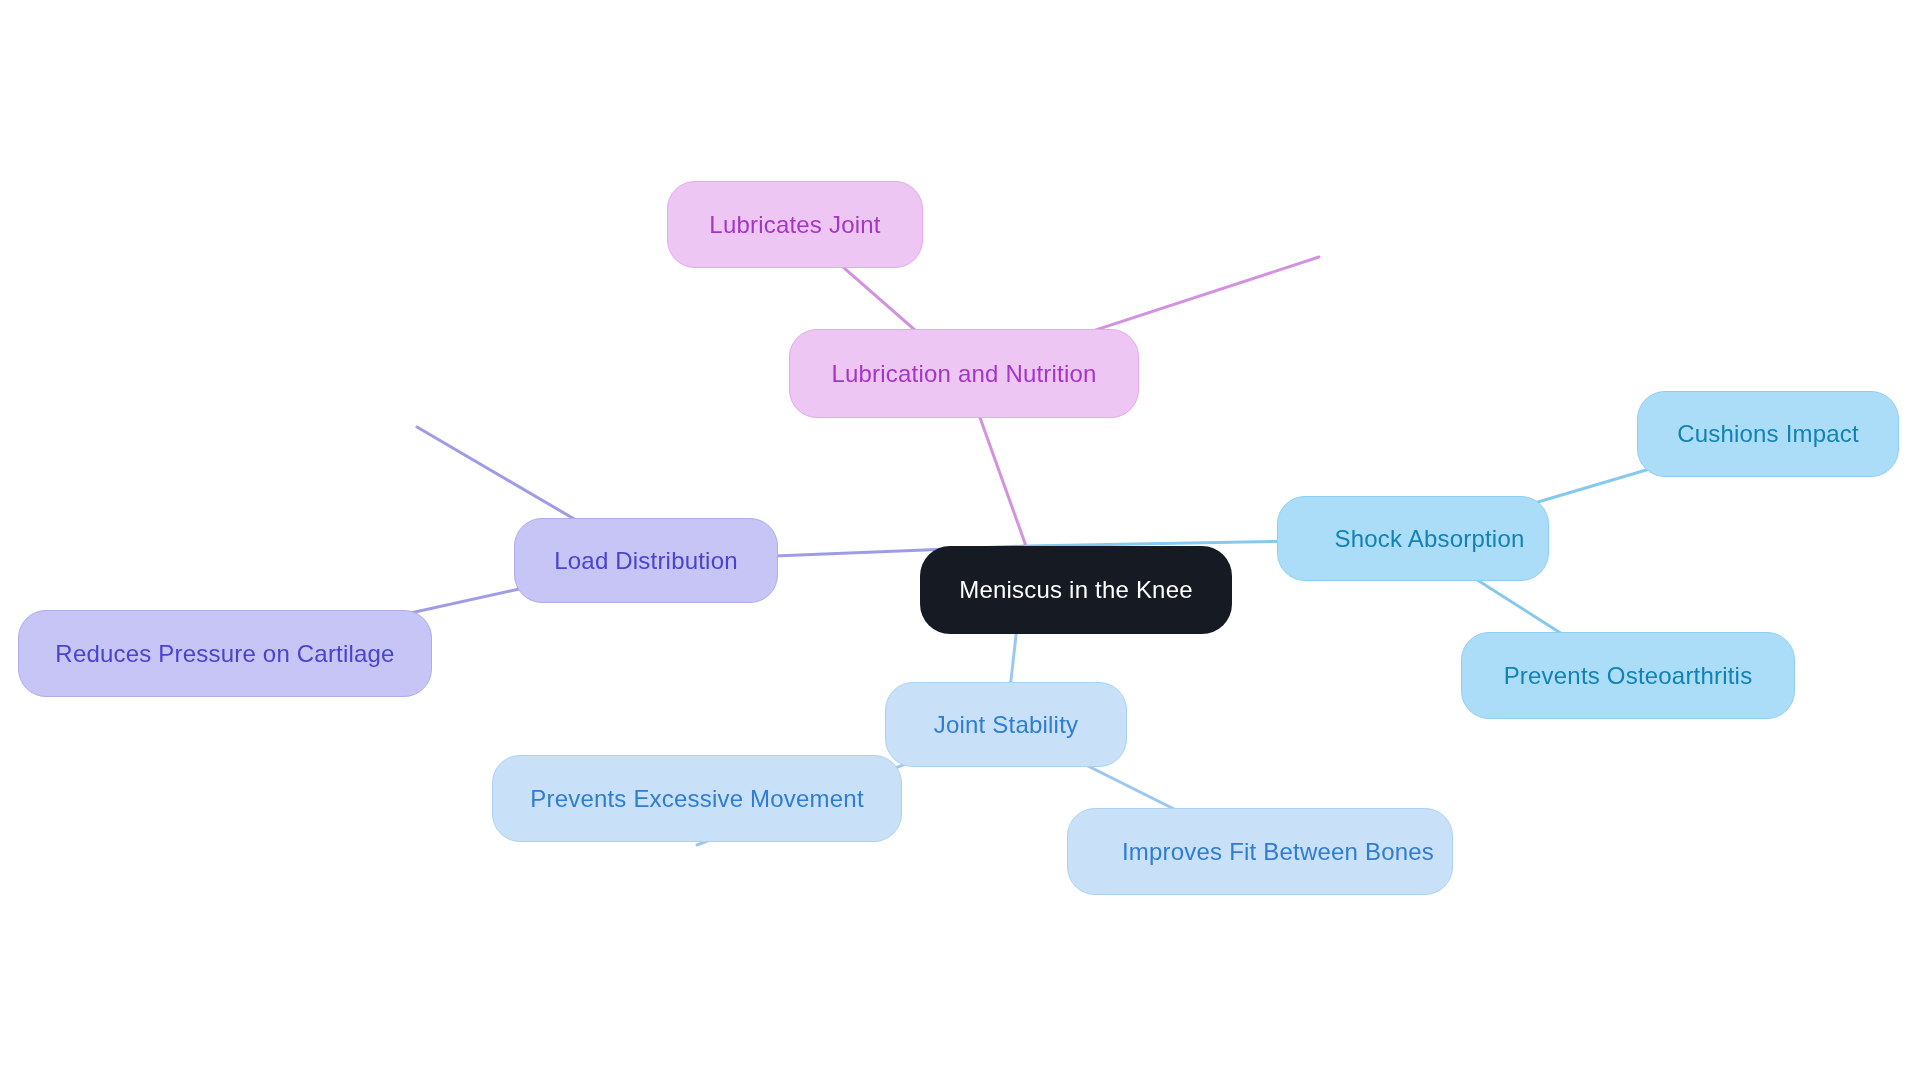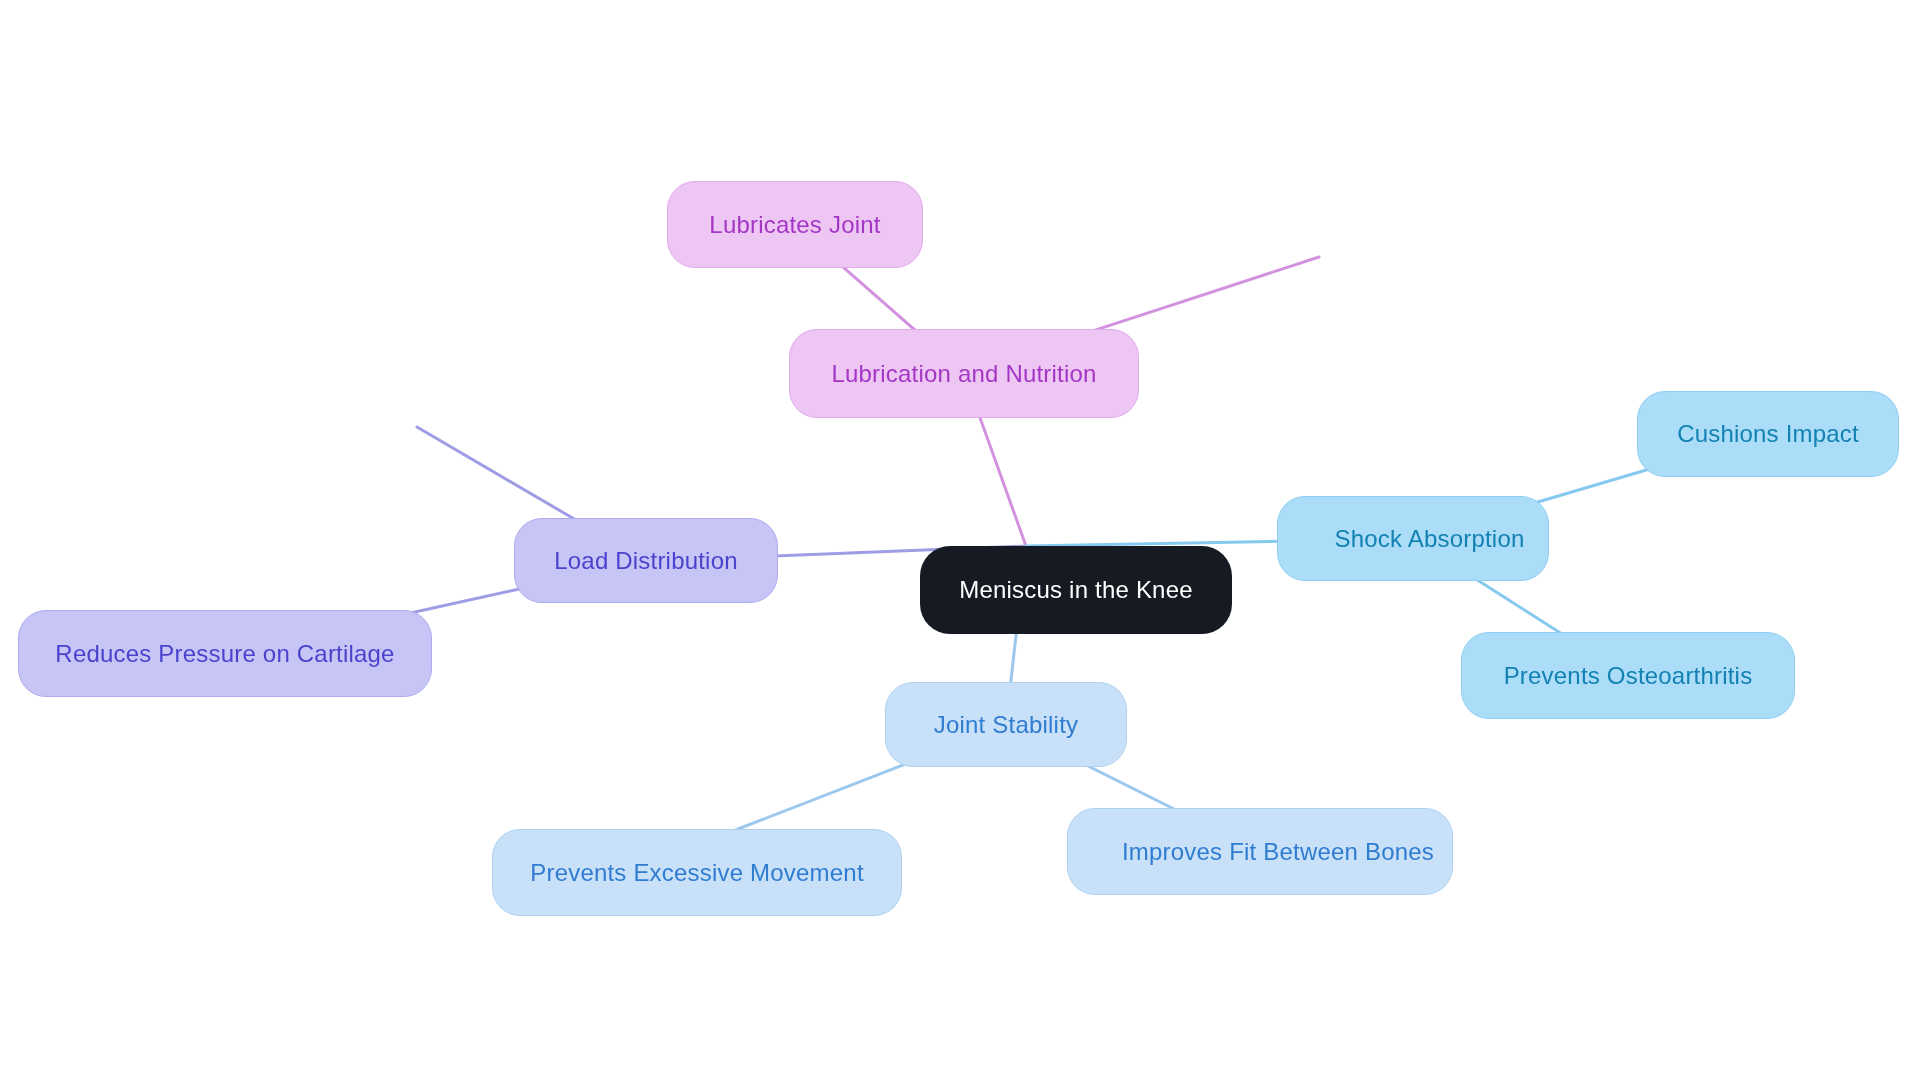--- a/index.html
+++ b/index.html
@@ -86,16 +86,16 @@
   <div class="node b-lub" style="left:667px; top:181px; width:256px; height:87px;">Lubricates Joint</div>
 
   <div class="node b-load" style="left:514px; top:518px; width:264px; height:85px;">Load Distribution</div>
   <div class="node b-load" style="left:18px; top:610px; width:414px; height:87px;text-align:center;">Reduces Pressure on Cartilage</div>
 
   <div class="node b-shock" style="left:1277px; top:496px; width:272px; height:85px;padding-left:33px;">Shock Absorption</div>
   <div class="node b-shock" style="left:1637px; top:391px; width:262px; height:86px;">Cushions Impact</div>
   <div class="node b-shock" style="left:1461px; top:632px; width:334px; height:87px;">Prevents Osteoarthritis</div>
 
   <div class="node b-joint" style="left:885px; top:682px; width:242px; height:85px;">Joint Stability</div>
-  <div class="node b-joint" style="left:492px; top:829px; width:410px; height:87px;">Prevents Excessive Movement</div>
+  <div class="node b-joint" style="left:492px; top:755px; width:410px; height:87px;">Prevents Excessive Movement</div>
   <div class="node b-joint" style="left:1067px; top:808px; width:386px; height:87px;padding-left:36px;">Improves Fit Between Bones</div>
 
 </div>
 
 </body></html>

